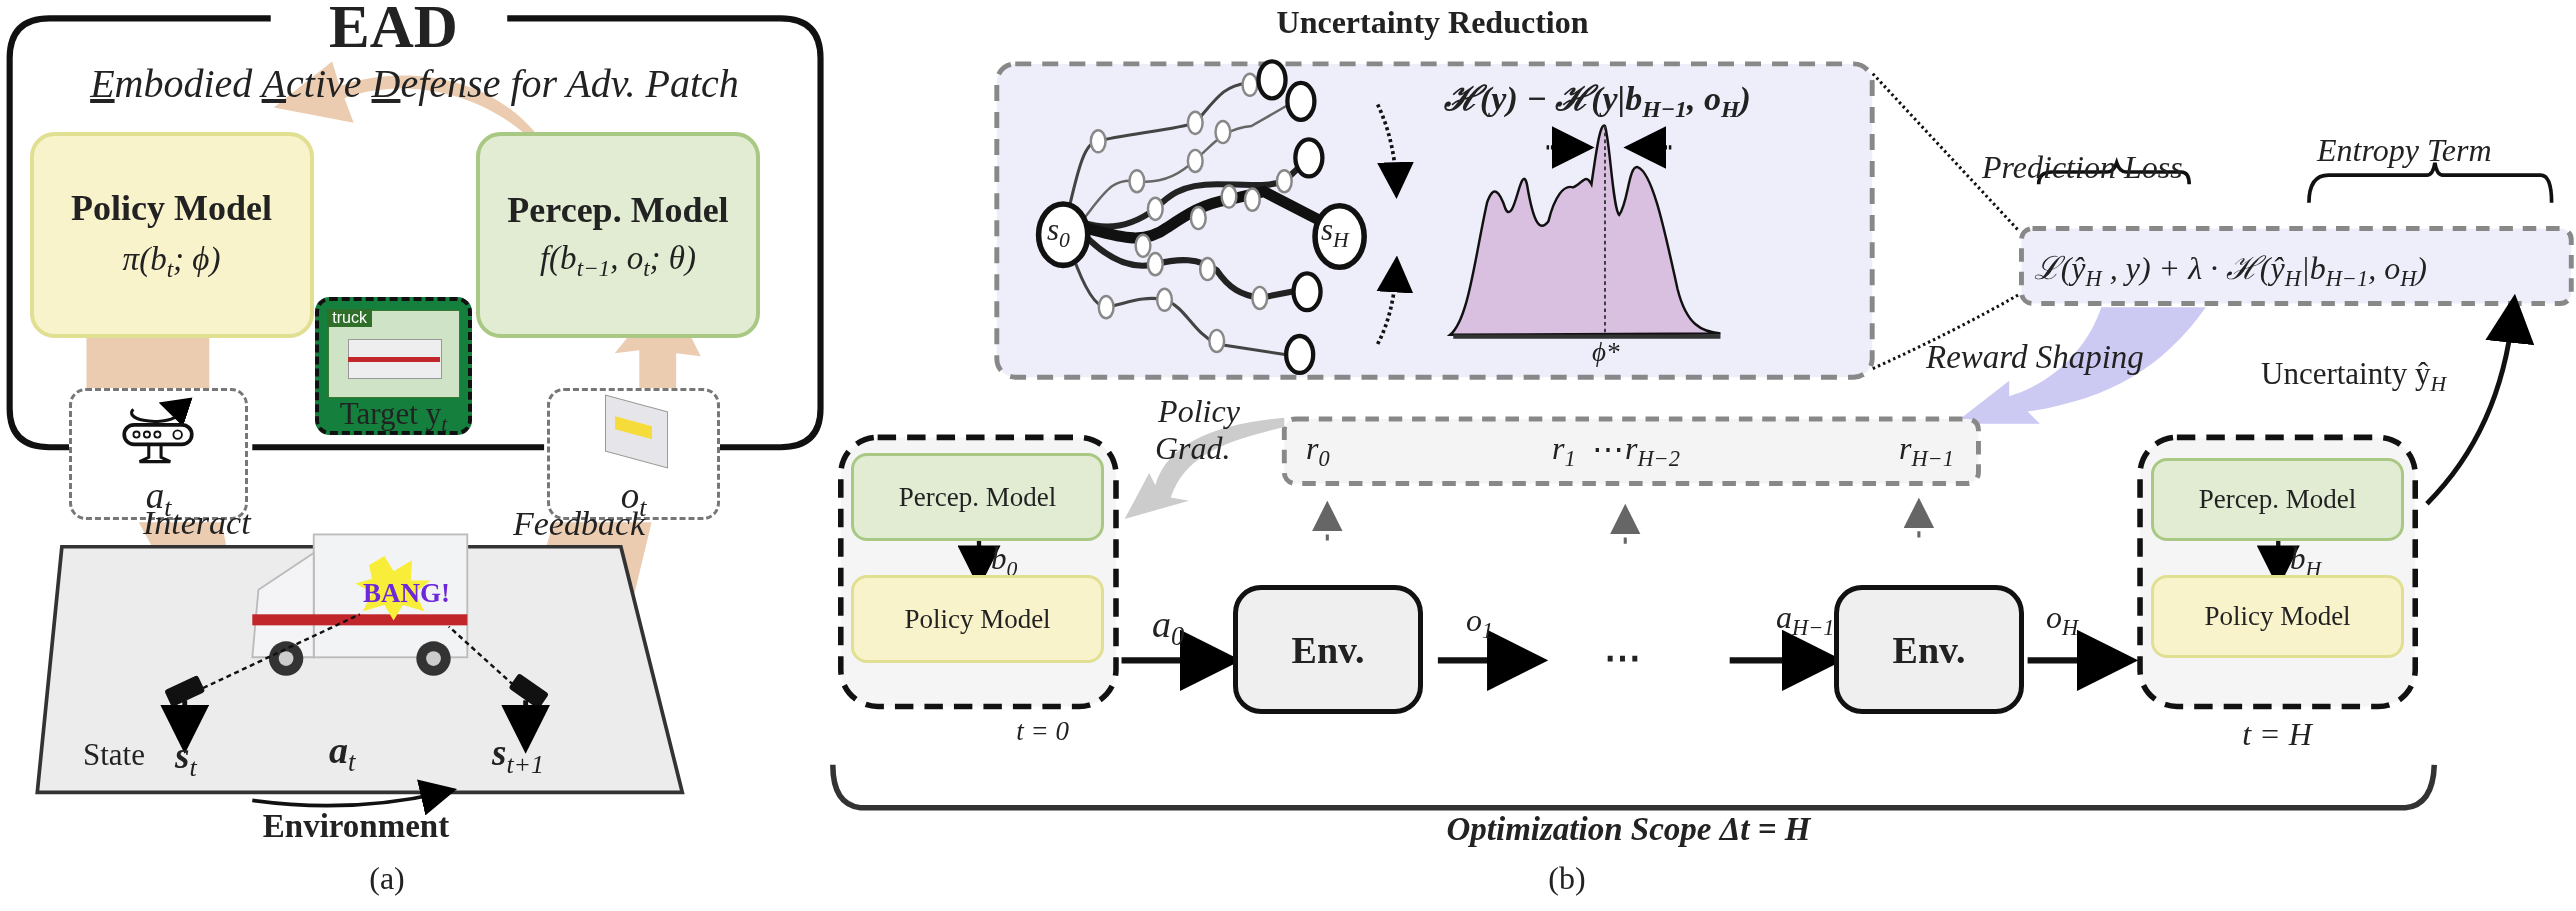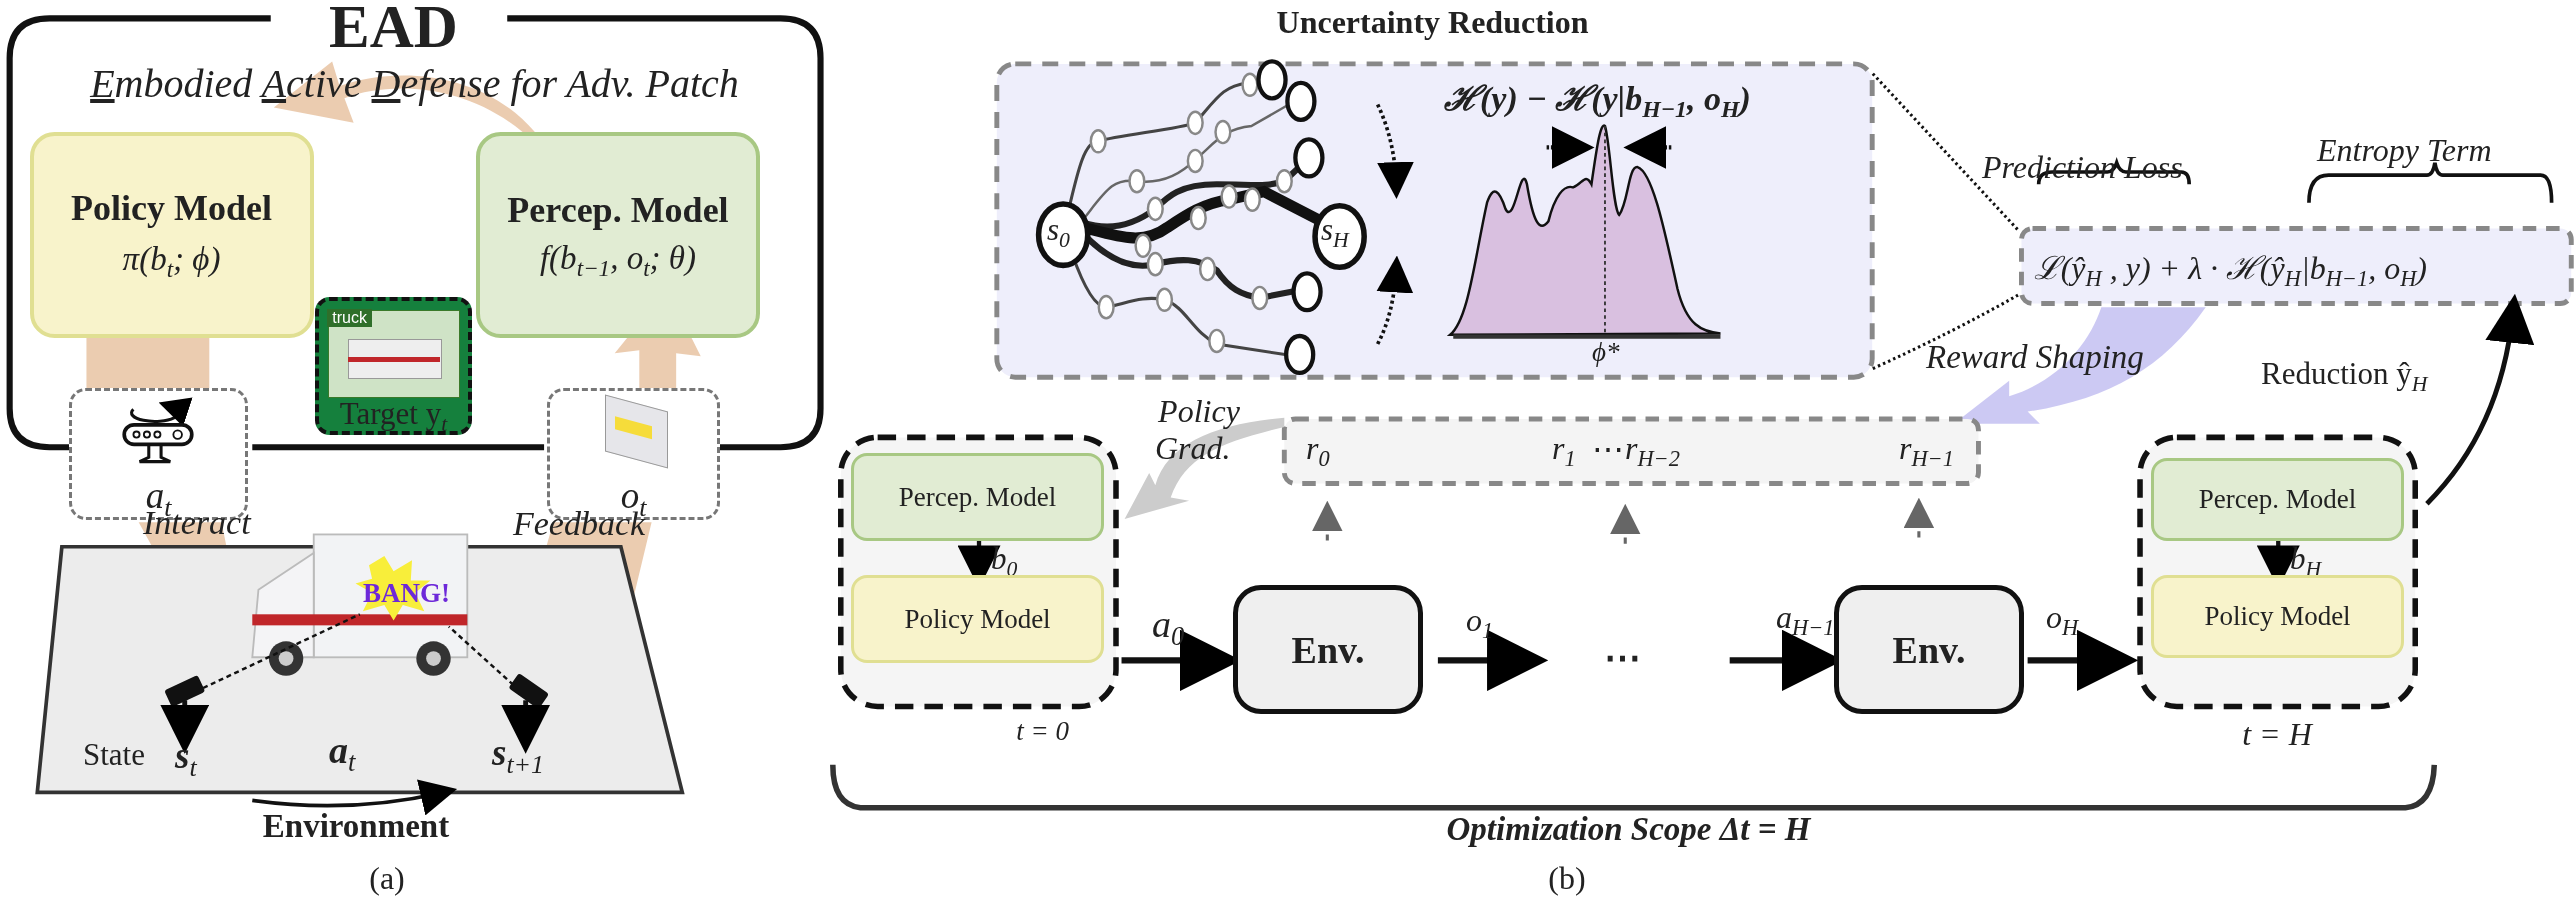--- a/index.html
+++ b/index.html
@@ -210,21 +210,21 @@
 
 <div class="abs serif ital bold" style="left:1444px;top:74px;font-size:34px;white-space:nowrap;"><span>ℋ(y) − ℋ(y|b</span><sub>H−1</sub><span>, o</span><sub>H</sub><span>)</span></div>
 <div class="abs serif ital" style="left:1592px;top:337px;font-size:27px;">ϕ*</div>
 
 <div class="abs serif ital" style="left:1982px;top:132px;font-size:32px;margin-top:17px;">Prediction Loss</div>
 <div class="abs serif ital" style="left:2317px;top:132px;font-size:32px;">Entropy Term</div>
 
 <div class="abs serif ital" style="left:2034px;top:245px;font-size:32px;white-space:nowrap;"><span>ℒ(ŷ</span><sub>H</sub><span> , y) + λ · ℋ(ŷ</span><sub>H</sub><span>|b</span><sub>H−1</sub><span>, o</span><sub>H</sub><span>)</span></div>
 
 <div class="abs serif ital" style="left:1926px;top:339px;font-size:33px;">Reward Shaping</div>
-<div class="abs serif" style="left:2261px;top:356px;font-size:31px;white-space:nowrap;"><span>Reduction ŷ</span><sub class="ital">H</sub></div>
+<div class="abs serif" style="left:2261px;top:356px;font-size:31px;white-space:nowrap;"><span>Uncertainty ŷ</span><sub class="ital">H</sub></div>
 
 <div class="abs serif ital" style="left:1155px;top:393px;font-size:32px;line-height:37px;">
   <div style="padding-left:3.1px">Policy</div>
   <div>Grad.</div>
 </div>
 
 <div class="abs serif ital" style="left:1306px;top:430px;font-size:32px;"><span>r</span><sub>0</sub></div>
 <div class="abs serif ital" style="left:1552px;top:430px;font-size:32px;"><span>r</span><sub>1</sub></div>
 <div class="abs serif" style="left:1592px;top:430px;font-size:32px;">⋯</div>
 <div class="abs serif ital" style="left:1625px;top:430px;font-size:32px;"><span>r</span><sub>H−2</sub></div>

